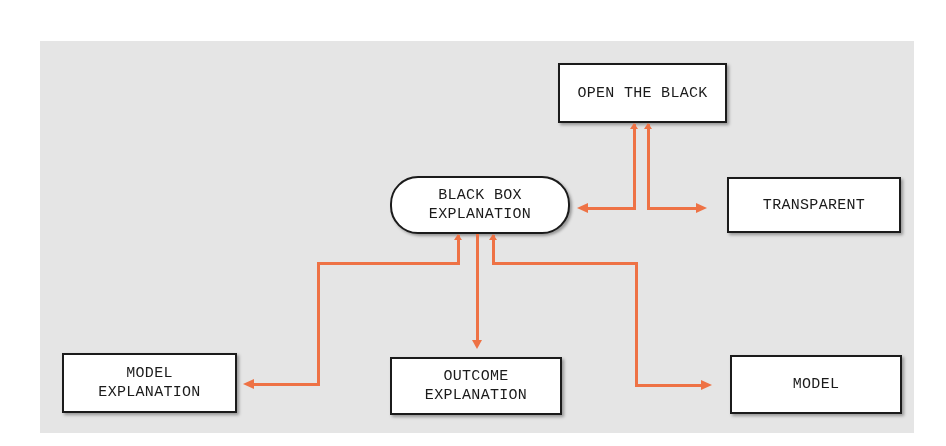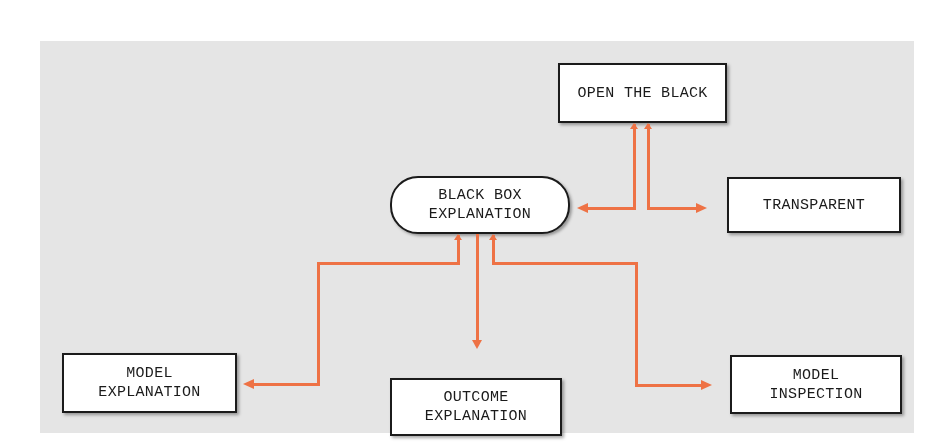--- a/index.html
+++ b/index.html
@@ -92,28 +92,27 @@
 
   <div class="node" style="left:727px; top:177px; width:174px; height:56px;">
     <span>TRANSPARENT</span>
   </div>
 
   <div class="node" style="left:62px; top:353px; width:175px; height:60px;">
     <span>MODEL</span>
     <span>EXPLANATION</span>
   </div>
 
-  <div class="node" style="left:390px; top:378px; width:172px; height:58px;">
+  <div class="node" style="left:390px; top:357px; width:172px; height:58px;">
     <span>OUTCOME</span>
     <span>EXPLANATION</span>
   </div>
 
   <div class="node" style="left:730px; top:355px; width:172px; height:59px;">
     <span>MODEL</span>
-    <span>INSPECTION</span>
   </div>
 
   <div>
     <div class="ah up" style="left:630px; top:123px;"></div>
     <div class="seg v" style="left:633px; top:124px; height:86px;"></div>
     <div class="seg h" style="left:588px; top:207px; width:47px;"></div>
     <div class="ah left" style="left:577px; top:203px;"></div>
   </div>
 
   <div>

